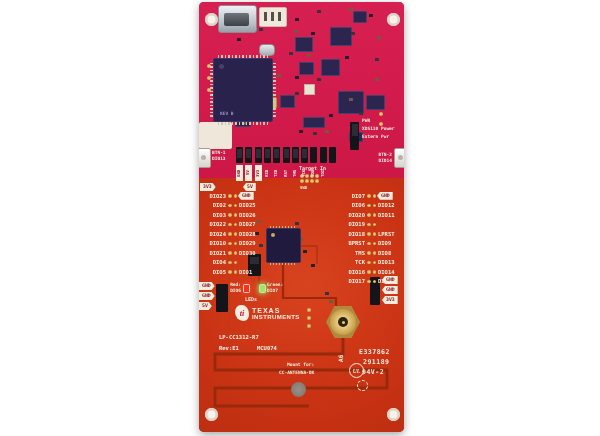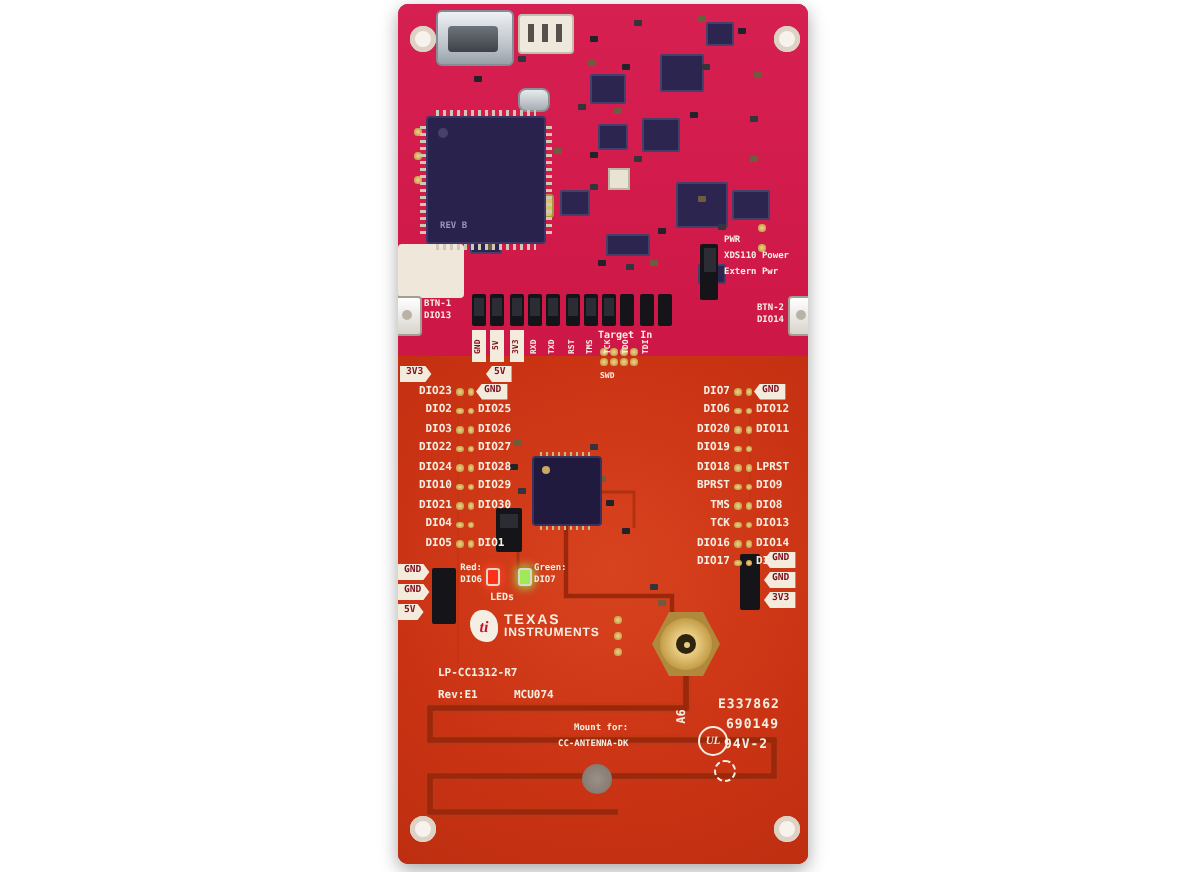--- a/index.html
+++ b/index.html
@@ -398,21 +398,21 @@
         <div class="pin"></div>
     </div>
 
     <span class="silk" style="left:88px;top:361px;font-size:4.5px;">Mount for:</span>
     <span class="silk" style="left:80px;top:369px;font-size:4.5px;">CC-ANTENNA-DK</span>
     <span class="silk" style="left:139px;top:353px;font-size:6px;transform:rotate(-90deg);">A6</span>
     <div class="ul">
       <span>UL</span>
     </div>
     <span class="silk" style="left:160px;top:347px;font-size:6.5px;letter-spacing:.5px;">E337862</span>
-    <span class="silk" style="left:164px;top:357px;font-size:6.5px;letter-spacing:.5px;">690149</span>
+    <span class="silk" style="left:164px;top:357px;font-size:6.5px;letter-spacing:.5px;">291189</span>
     <span class="silk" style="left:163px;top:367px;font-size:6.5px;letter-spacing:.5px;">94V-2</span>
     <div class="datewheel"></div>
     <div class="graydot"></div>
   <div class="ic" style="left: 96px; top: 35px; width: 16px; height: 13px;"></div>
       <div class="ic" style="left: 131px; top: 25px; width: 20px; height: 17px;"></div>
       <div class="ic" style="left: 154px; top: 9px; width: 12px; height: 10px;"></div>
       <div class="ic" style="left: 139px; top: 89px; width: 24px; height: 21px;"></div>
       <div class="ic" style="left: 81px; top: 93px; width: 13px; height: 11px;"></div>
       <div class="ic" style="left: 104px; top: 115px; width: 20px; height: 9px;"></div>
       <div class="ic" style="left: 100px; top: 60px; width: 13px; height: 11px;"></div>

